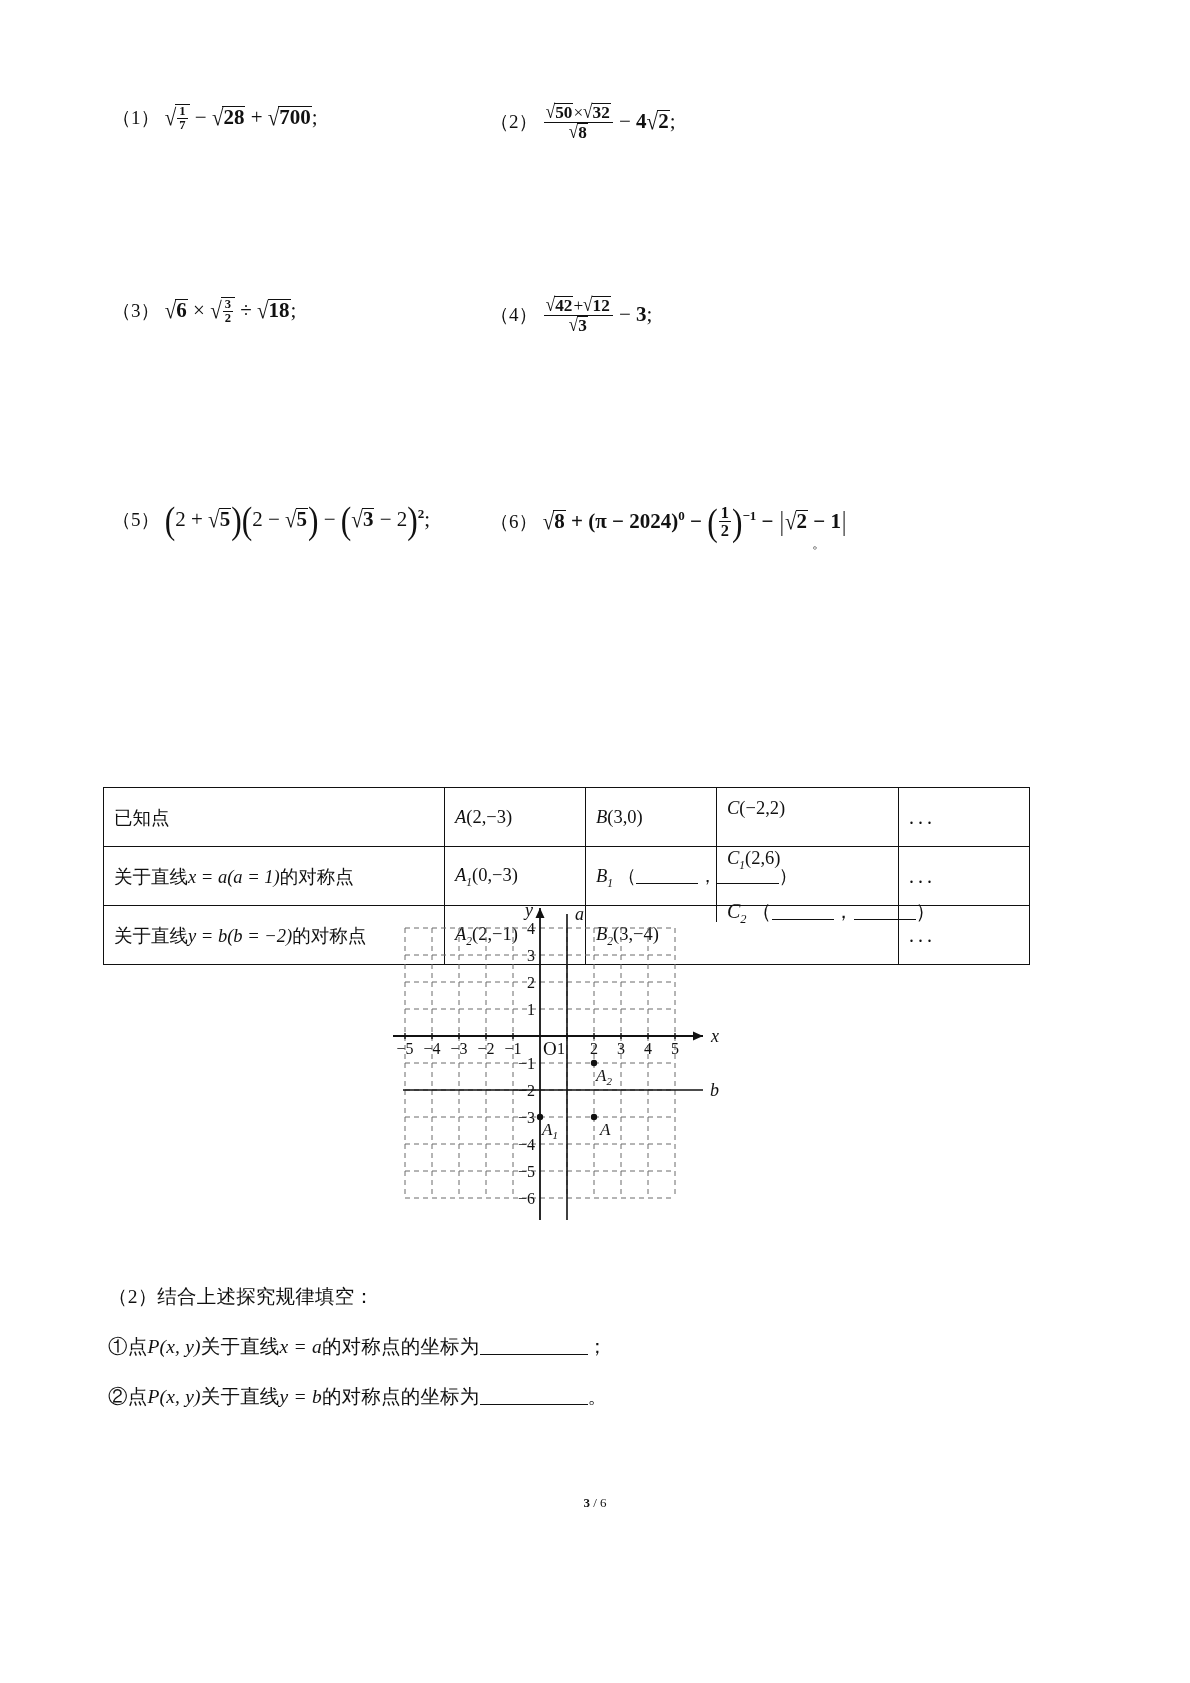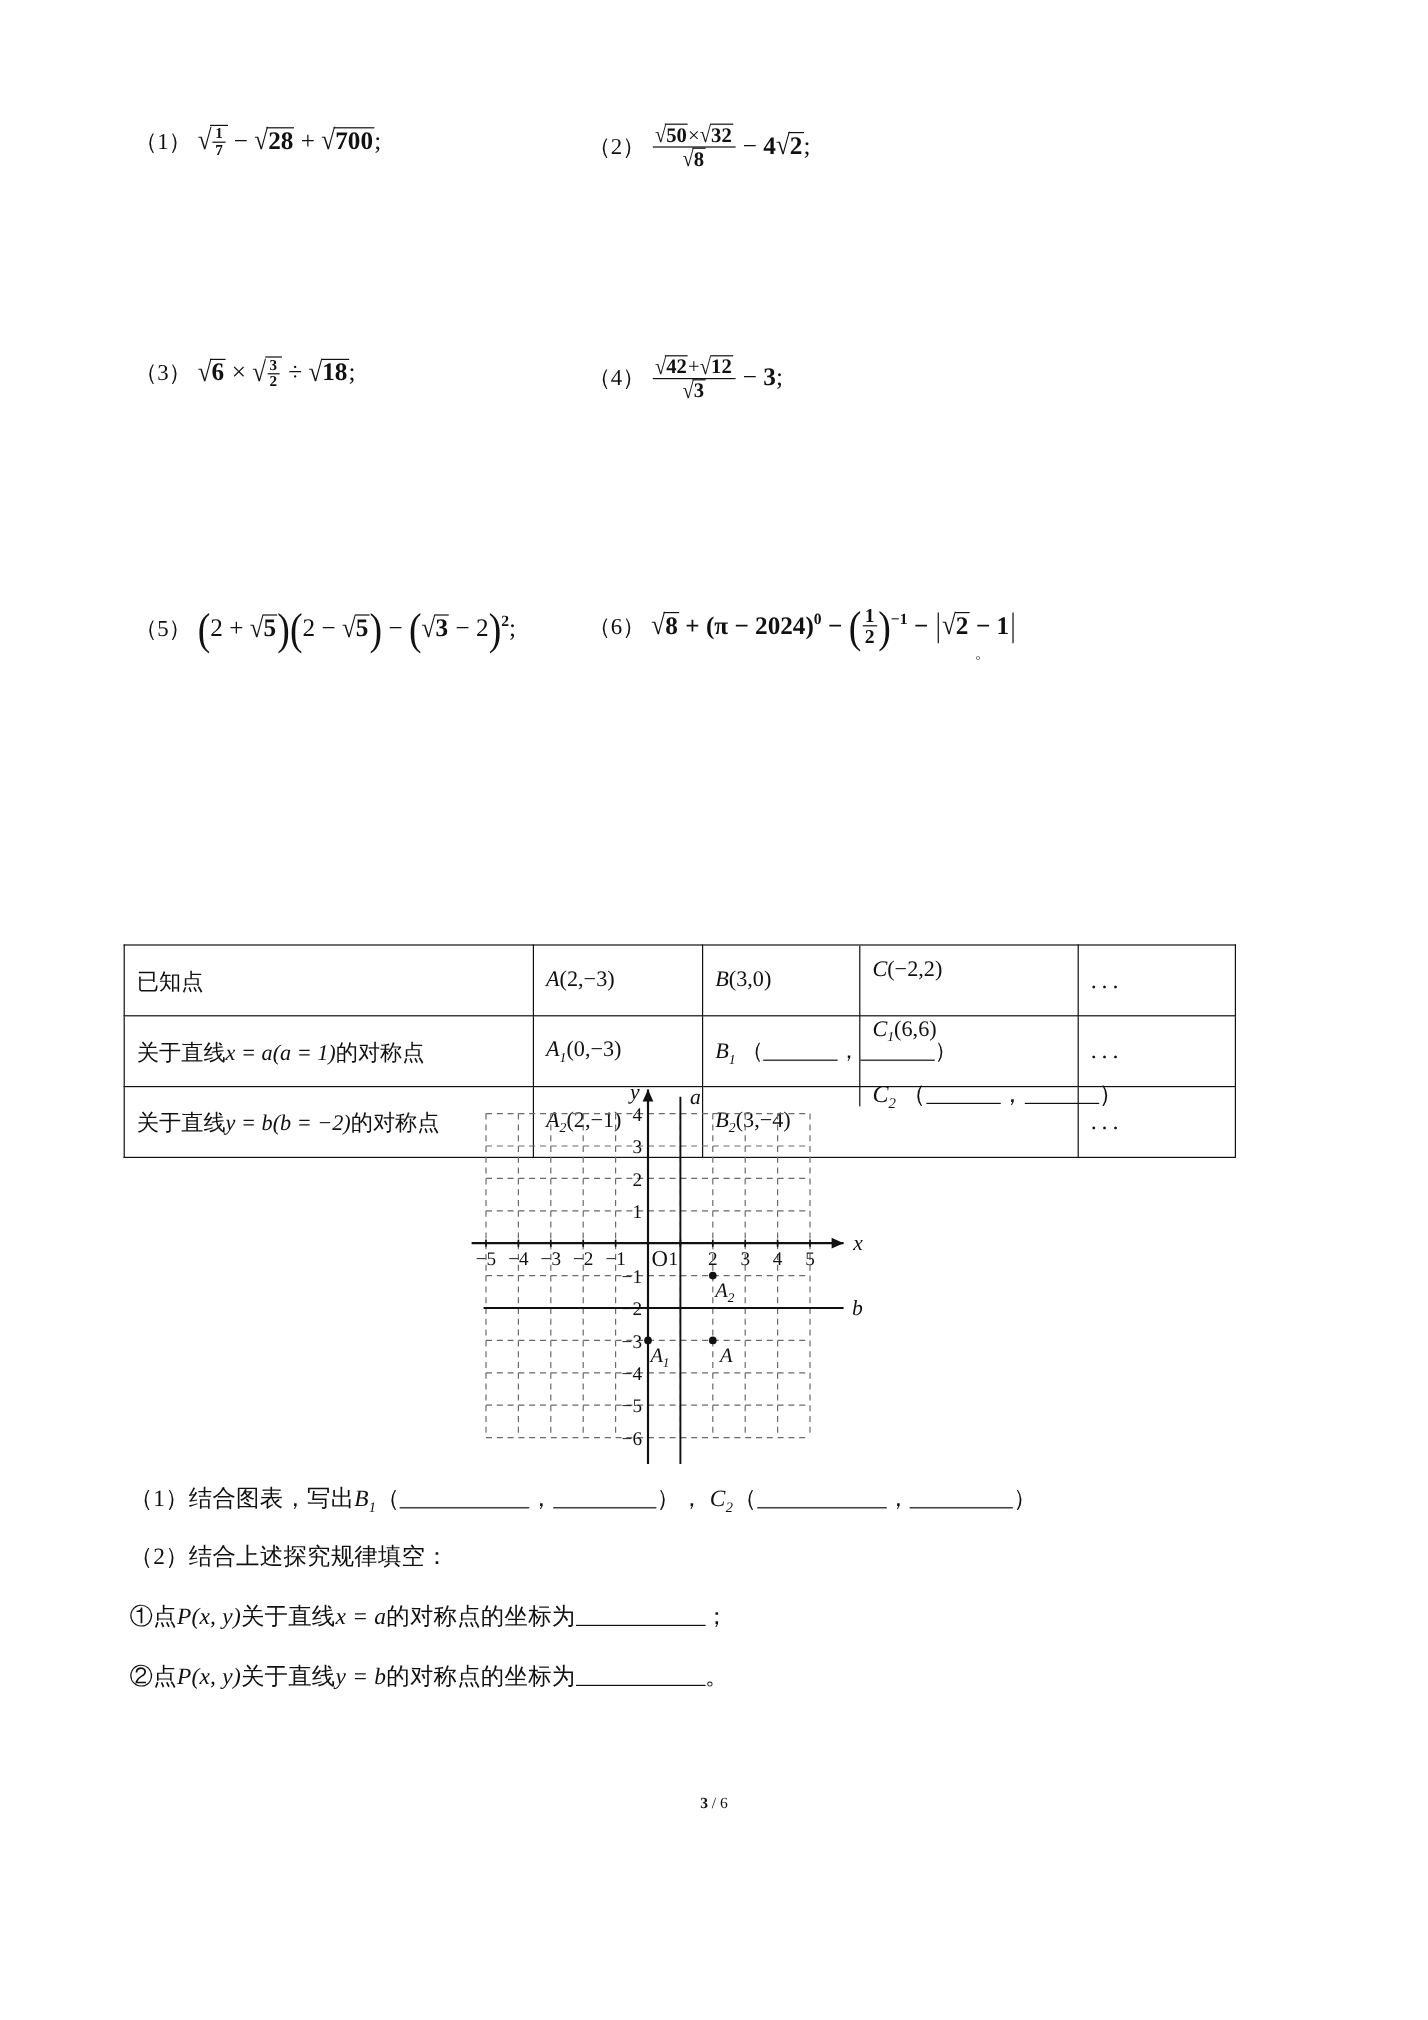--- a/index.html
+++ b/index.html
@@ -174,21 +174,21 @@
       <span class="expr">
         <span class="lead">（4）</span>
         <span class="frac big">
           <span class="num"><span class="sqrt"><span class="rad">√</span><span class="rand bold">42</span></span><span class="mn">+</span><span class="sqrt"><span class="rad">√</span><span class="rand bold">12</span></span></span>
           <span class="den"><span class="sqrt"><span class="rad">√</span><span class="rand bold">3</span></span></span>
         </span><span class="mn"> − </span><span class="mn bold">3</span><span class="mn">;</span>
       </span>
     </div>
   </div>
 
-  <div class="expr-row" style="top:505px;align-items:flex-end;">
+  <div class="expr-row" style="top:505px;">
     <div class="expr-col left">
       <span class="expr">
         <span class="lead">（5）</span>
         <span class="pbig">(</span><span class="mn">2 + </span><span class="sqrt"><span class="rad">√</span><span class="rand bold">5</span></span><span class="pbig">)</span><span class="pbig">(</span><span class="mn">2 − </span><span class="sqrt"><span class="rad">√</span><span class="rand bold">5</span></span><span class="pbig">)</span><span class="mn"> − </span><span class="pbig">(</span><span class="sqrt"><span class="rad">√</span><span class="rand bold">3</span></span><span class="mn"> − 2</span><span class="pbig">)</span><span class="sup bold">2</span><span class="mn">;</span>
       </span>
     </div>
     <div class="expr-col right">
       <span class="expr">
         <span class="lead">（6）</span>
         <span class="sqrt"><span class="rad">√</span><span class="rand bold">8</span></span><span class="mn bold"> + (π − </span><span class="mn bold">2024</span><span class="mn bold">)</span><span class="sup bold">0</span><span class="mn bold"> − </span><span class="pbig">(</span><span class="frac"><span class="num bold">1</span><span class="den bold">2</span></span><span class="pbig">)</span><span class="sup bold">−1</span><span class="mn bold"> − </span><span class="vbar">|</span><span class="sqrt"><span class="rad">√</span><span class="rand bold">2</span></span><span class="mn bold"> − 1</span><span class="vbar">|</span>
@@ -218,21 +218,21 @@
       <td class="c2"><span class="mi">B</span><span class="sub mi">2</span><span class="mn">(3,−4)</span></td>
       <td class="c3"><span class="dots">...</span></td>
     </tr>
   </tbody>
     </table>
 
   <div style="position:absolute; left:727px; top:798px; font-size:18.5px;">
     <span class="mi">C</span><span class="mn">(−2,2)</span>
   </div>
   <div style="position:absolute; left:727px; top:848px; font-size:18.5px;">
-    <span class="mi">C</span><span class="sub mi">1</span><span class="mn">(6,6)</span>
+    <span class="mi">C</span><span class="sub mi">1</span><span class="mn">(2,6)</span>
   </div>
   <div style="position:absolute; left:727px; top:898px; font-size:20px;">
     <span class="mi">C</span><span class="sub mi">2</span> <span>（</span><span class="blank-m"></span><span>，</span><span class="blank-m"></span><span>）</span>
   </div>
 
   <div style="position:absolute; left:716px; top:788px; width:1.4px; height:134px; background:#111;"></div>
 
   <div id="graph-wrap">
     <svg width="360" height="330" viewBox="0 0 360 330">
 
@@ -319,23 +319,20 @@
         <text x="150" y="277">−5</text>
         <text x="150" y="304">−6</text>
       </g>
 
       <text x="215" y="235" font-family="Liberation Serif, serif" font-size="17" font-style="italic" fill="#111">A</text>
       <text x="157" y="235" font-family="Liberation Serif, serif" font-size="17" font-style="italic" fill="#111">A<tspan font-size="11" dy="4">1</tspan></text>
       <text x="211" y="181" font-family="Liberation Serif, serif" font-size="17" font-style="italic" fill="#111">A<tspan font-size="11" dy="4">2</tspan></text>
     </svg>
   </div>
 
-  <div class="subq" style="top:1235px;">
-    <span>（1）结合图表，写出</span><span class="mi">B</span><span class="sub mi">1</span><span>（</span><span class="blank-xl"></span><span>，</span><span class="blank-l"></span><span>）</span><span>，</span> <span class="mi">C</span><span class="sub mi">2</span><span>（</span><span class="blank-xl"></span><span>，</span><span class="blank-l"></span><span>）</span>
-  </div>
 
   <div class="subq" style="top:1283px;">
     <span>（2）结合上述探究规律填空：</span>
   </div>
 
   <div class="subq" style="top:1383px;">
     <span>②点</span><span class="mi">P(x, y)</span><span>关于直线</span><span class="mi">y = b</span><span>的对称点的坐标为</span><span class="blank-xl"></span><span>。</span>
   </div>
 
   <div class="subq" style="top:1333px;">

